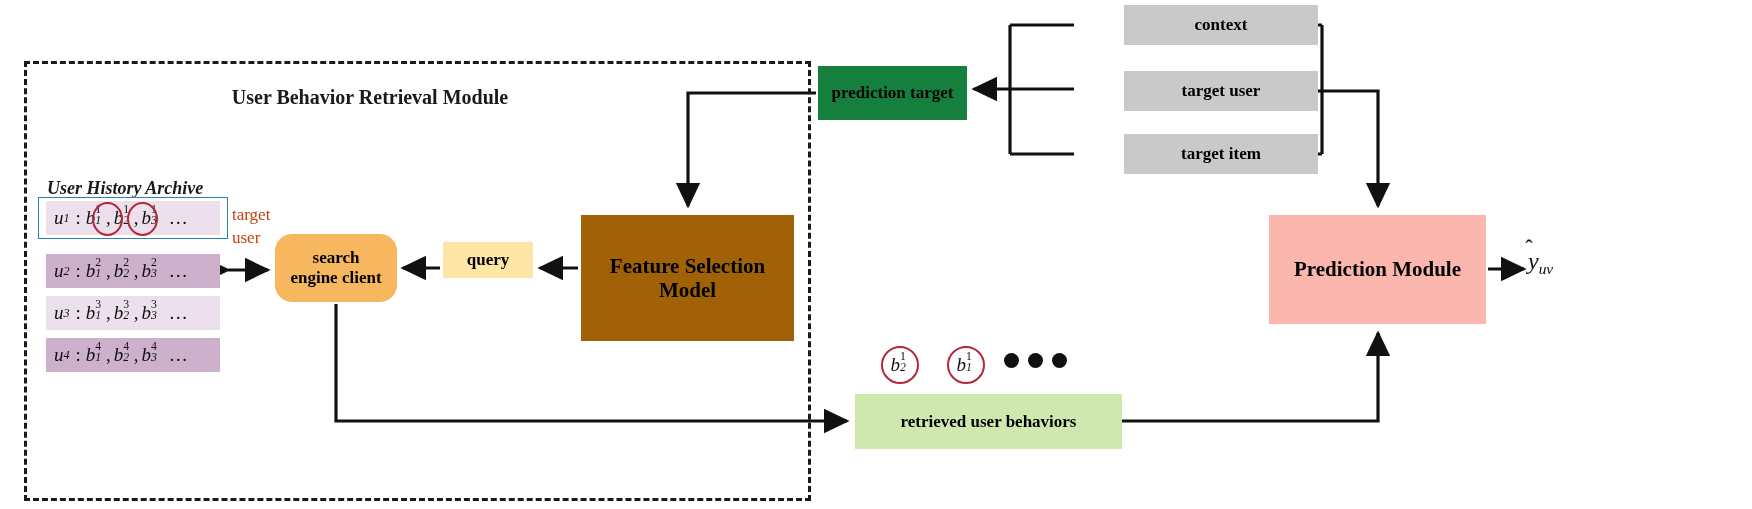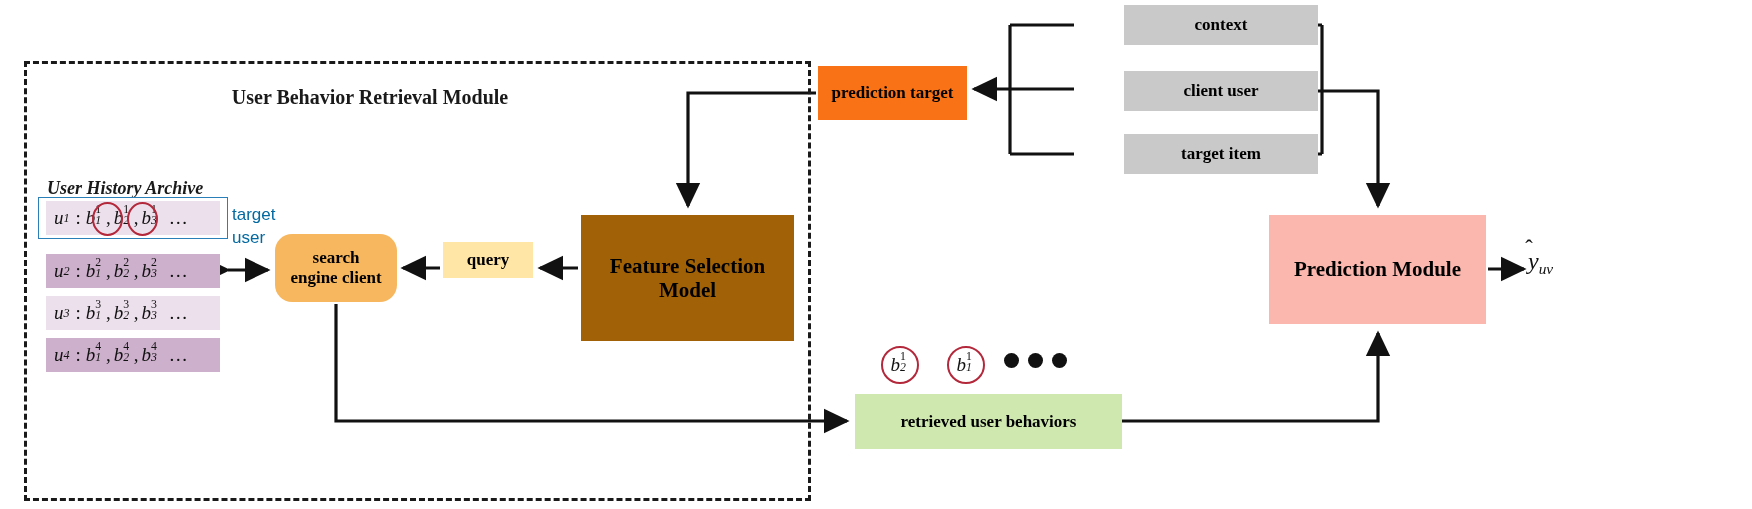--- a/index.html
+++ b/index.html
@@ -90,22 +90,22 @@
     border: 1.6px solid #2a7fb8;
     box-sizing: border-box;
     background: transparent;
   }
   #target-user-label {
     position: absolute;
     left: 232px;
     top: 204px;
     font-size: 17px;
     line-height: 1.35;
-    color: #0369a1;
-    font-family: Liberation Sans, sans-serif;
+    color: #c2410c;
+    font-family: Liberation Serif, serif;
     white-space: nowrap;
   }
   .mi { font-style: italic; font-family: "Liberation Serif", serif; }
   .sub { font-size: 0.64em; vertical-align: -0.32em; font-style: italic; }
   .subsup {
     display: inline-block;
     position: relative;
     width: 0.56em;
     height: 1em;
     vertical-align: baseline;
@@ -138,21 +138,21 @@
   }
   
   #feature-selection-model {
     left: 581px; top: 215px; width: 213px; height: 126px;
     background: #a16207;
     font-size: 21px;
   }
   
   #prediction-target {
     left: 818px; top: 66px; width: 149px; height: 54px;
-    background: #f97316;
+    background: #15803d;
     font-size: 17px;
   }
   
   .gray-box {
     left: 1124px;
     width: 194px;
     height: 40px;
     background: #c9c9c9;
     font-size: 17px;
   }
@@ -405,21 +405,21 @@
   <div class="node" id="feature-selection-model">
     <div>
       <div>Feature Selection</div>
       <div>Model</div>
     </div>
   </div>
 
   <div class="node" id="prediction-target">prediction target</div>
 
   <div class="node gray-box" id="ctx-box">context</div>
-  <div class="node gray-box" id="tuser-box">client user</div>
+  <div class="node gray-box" id="tuser-box">target user</div>
   <div class="node gray-box" id="titem-box">target item</div>
 
   <div class="node" id="prediction-module">Prediction Module</div>
 
   <div class="node" id="retrieved-user-behaviors">retrieved user behaviors</div>
 
   <div class="circ-b" id="circ-b1">
     <span class="mi">b</span>
       <span class="subsup" style="width:0.5em">
         <span class="s-top">1</span>

